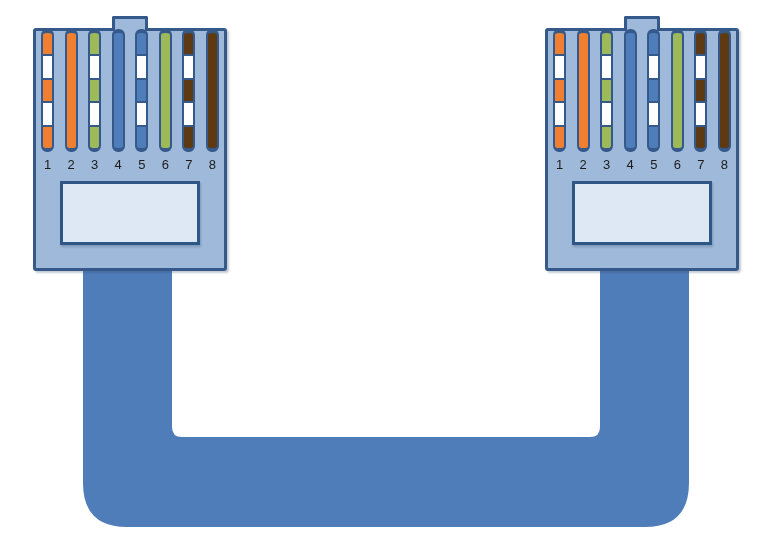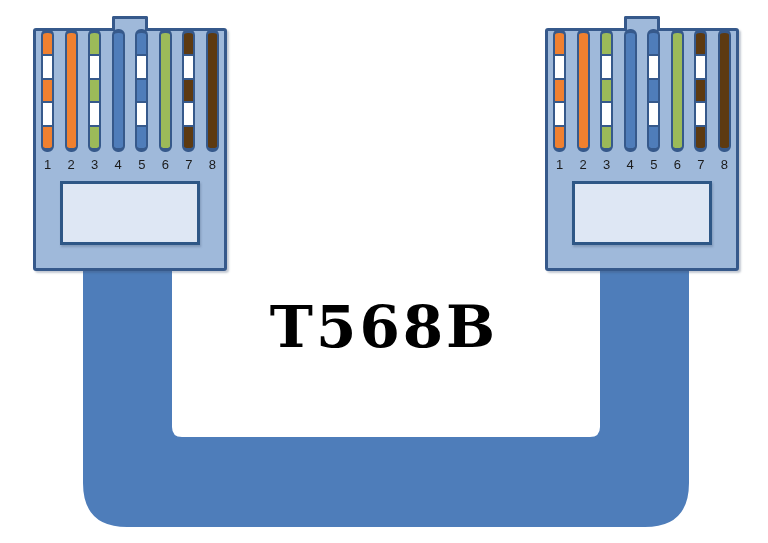--- a/index.html
+++ b/index.html
@@ -163,15 +163,14 @@
         <span class="pin-num">3</span>
         <span class="pin-num">4</span>
         <span class="pin-num">5</span>
         <span class="pin-num">6</span>
         <span class="pin-num">7</span>
         <span class="pin-num">8</span>
       </div>
     <div class="window"></div>
   </div>
 
-  <div class="title">T568B</div>
 
 </div>
 
 </body></html>

